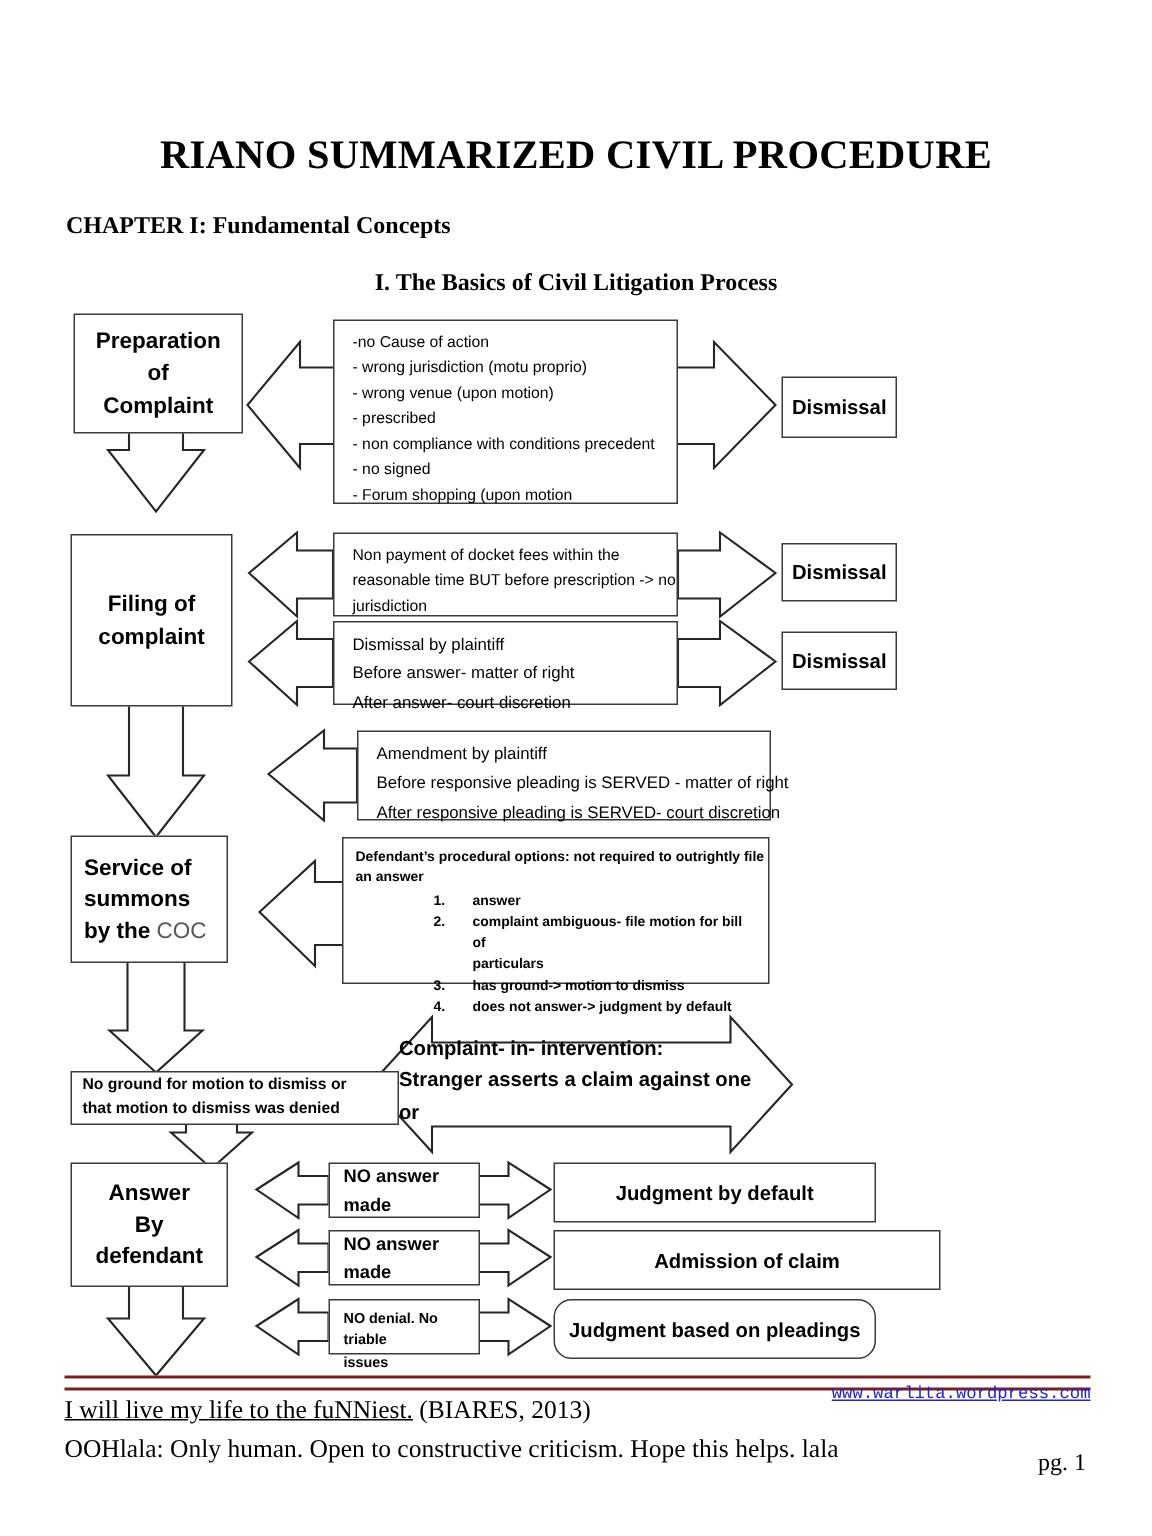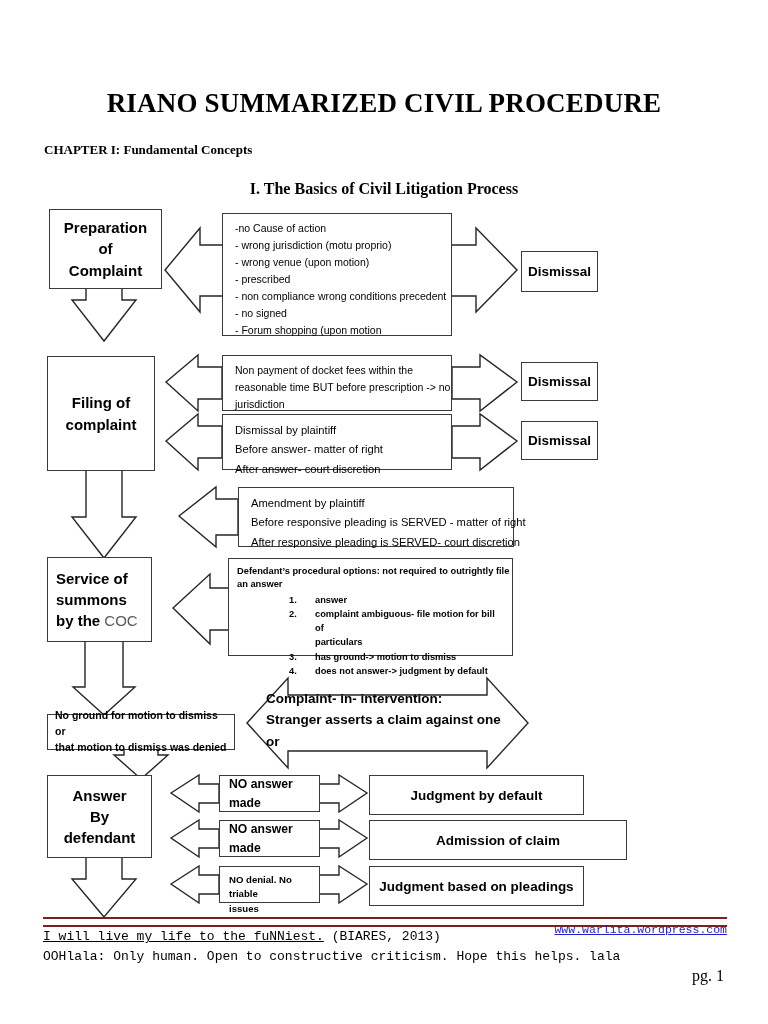--- a/index.html
+++ b/index.html
@@ -16,21 +16,21 @@
 
   
   .doc-title{
     position:absolute;left:0;top:88px;width:768px;text-align:center;
     font-family:"Liberation Serif",serif;
     font-weight:bold;font-size:27px;letter-spacing:.2px;
   }
   .chapter{
     position:absolute;left:44px;top:142px;
     font-family:"Liberation Serif",serif;
-    font-weight:bold;font-size:13px;
+    font-weight:bold;font-size:16px;
   }
   .section-title{
     position:absolute;left:0;top:180px;width:768px;text-align:center;
     font-family:"Liberation Serif",serif;
     font-weight:bold;font-size:16px;
     box-sizing:border-box;
   }
 
   
   .box{
@@ -72,21 +72,21 @@
   }
 
   
   .footer-rule{
     position:absolute;left:43px;top:917px;width:684px;height:6px;
     border-top:2.2px solid #7a2020;border-bottom:2.2px solid #7a2020;
     background:#fff;
   }
   .footer-l{
     position:absolute;left:43px;top:927px;
-    font-family:Liberation Mono, monospace;font-size:13px;line-height:1.55;
+    font-family:Liberation Serif, serif;font-size:17px;line-height:1.55;
   }
   .footer-l .u{text-decoration:underline;}
   .footer-r{
     position:absolute;right:41px;top:923px;
     font-family:Liberation Mono, monospace;font-size:11.5px;
     color:#2222cc;text-decoration:underline;
   }
   .pagenum{
     position:absolute;right:44px;top:967px;
     font-family:"Liberation Serif",serif;font-size:16px;
@@ -160,21 +160,21 @@
     <span>Answer</span>
     <span>By</span>
     <span>defendant</span>
   </div>
 
   <div class="panel" style="left:222px;top:213px;width:230px;height:123px;">
     <div class="row">-no Cause of action</div>
     <div class="row">- wrong jurisdiction (motu proprio)</div>
     <div class="row">- wrong venue (upon motion)</div>
     <div class="row">- prescribed</div>
-    <div class="row">- non compliance wrong conditions precedent</div>
+    <div class="row">- non compliance with conditions precedent</div>
     <div class="row">- no signed</div>
     <div class="row">- Forum shopping  (upon motion</div>
   </div>
 
   <div class="panel" style="left:222px;top:355px;width:230px;height:56px;">
     <div class="row">Non payment of docket fees within the</div>
     <div class="row">reasonable time BUT before prescription -&gt; no</div>
     <div class="row">jurisdiction</div>
   </div>
 
@@ -215,21 +215,21 @@
           <span class="t">does not answer-&gt; judgment by default</span>
         </li>
     </ul>
   </div>
 
   <div style="position:absolute;left:266px;top:688px;width:250px;font-size:13.5px;line-height:1.58;font-weight:bold;">
     <div>Complaint- in- intervention:</div>
     <div>Stranger asserts a claim against one or</div>
   </div>
 
-  <div class="box lt note-sm" style="left:47px;top:714px;width:188px;height:36px;flex-direction:column;align-items:flex-start;justify-content:center;">
+  <div class="box lt note-sm" style="left:47px;top:714px;width:219px;height:36px;flex-direction:column;align-items:flex-start;justify-content:center;">
     <span>No ground for motion to dismiss or</span>
     <span>that motion to dismiss was denied</span>
   </div>
 
   <div class="box outcome" style="left:521px;top:251px;width:77px;height:41px;">
     <span>Dismissal</span>
   </div>
   <div class="box outcome" style="left:521px;top:362px;width:77px;height:39px;">
     <span>Dismissal</span>
   </div>
@@ -247,21 +247,21 @@
     <div>NO denial. No triable</div>
     <div>issues</div>
   </div>
 
   <div class="box outcome" style="left:369px;top:775px;width:215px;height:40px;">
     <span>Judgment by default</span>
   </div>
   <div class="box outcome" style="left:369px;top:820px;width:258px;height:40px;">
     <span>Admission of claim</span>
   </div>
-  <div class="box outcome" style="left:369px;top:866px;width:215px;height:40px;">
+  <div class="box outcome" style="left:369px;top:866px;width:215px;height:40px;border-radius:12px;">
     <span>Judgment based on pleadings</span>
   </div>
 
   <div class="footer-rule"></div>
   <div class="footer-l">
     <div><span class="u">I will live my life to the fuNNiest.</span><span> (BIARES, 2013)</span></div>
     <div>OOHlala: Only human. Open to constructive criticism. Hope this helps. lala</div>
   </div>
   <a class="footer-r" href="#">www.warlita.wordpress.com</a>
   <div class="pagenum">pg. 1</div>

